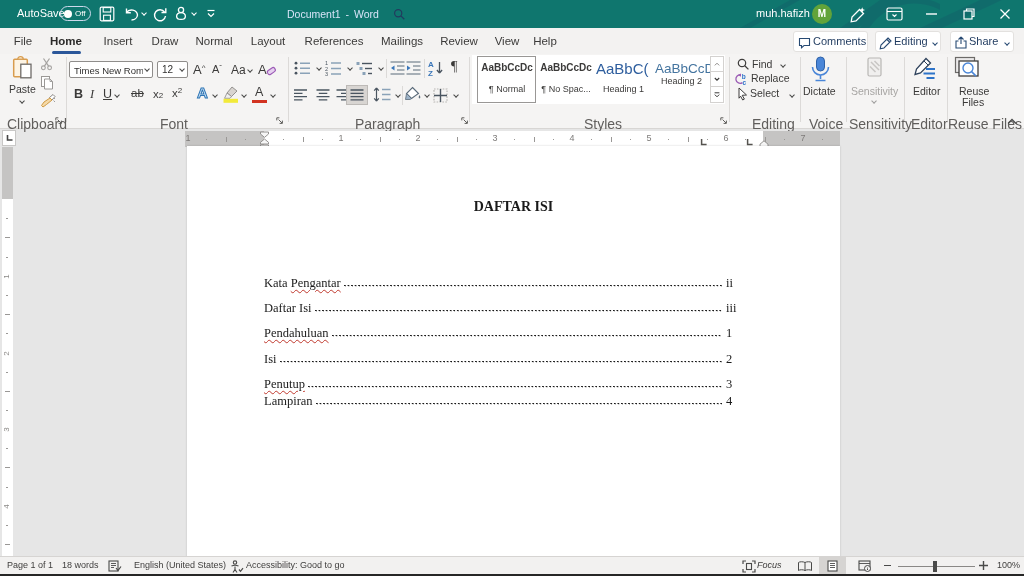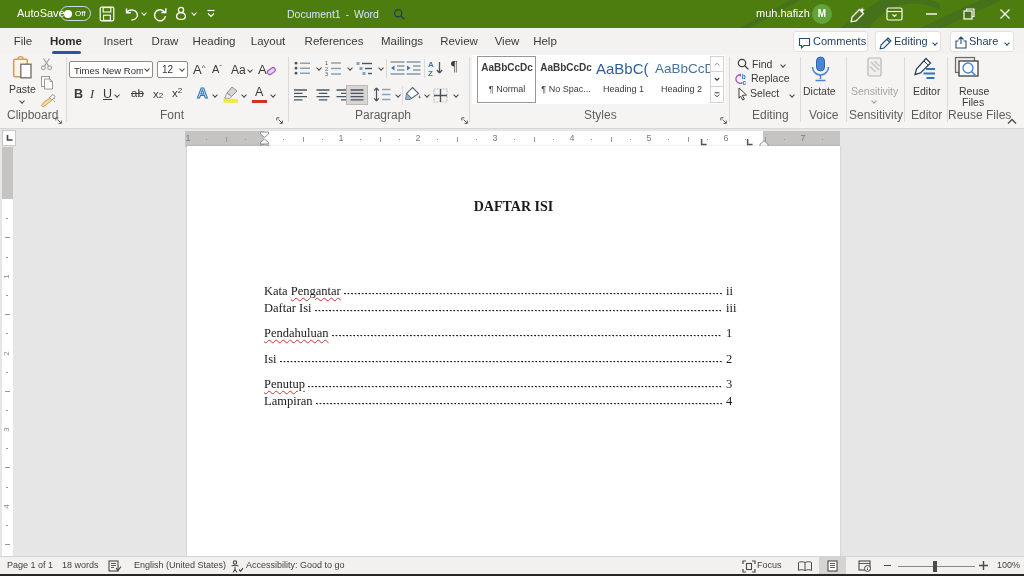--- a/index.html
+++ b/index.html
@@ -2,36 +2,36 @@
 <html><head>
 <meta charset="utf-8">
 <style>
   * { margin:0; padding:0; box-sizing:border-box; }
   html,body { width:1024px; height:576px; overflow:hidden; }
   body { font-family:"Liberation Sans", sans-serif; }
   #app { position:relative; width:1024px; height:576px; background:#e6e6e6; transform:translateZ(0); will-change:transform; }
   .abs { position:absolute; }
 
   
-  #titlebar { position:absolute; left:0; top:0; width:1024px; height:37px; background:#4d7c0f; color:#fff; }
+  #titlebar { position:absolute; left:0; top:0; width:1024px; height:37px; background:#0f766e; color:#fff; }
   #titlebar .t { position:absolute; font-size:11px; color:#e8eefa; white-space:nowrap; }
   #searchbox { position:absolute; left:383px; top:4px; width:272px; height:20px; background:#aebfd9; border-radius:2px; }
   #searchbox span { position:absolute; left:36px; top:3.5px; font-size:10.5px; color:#1c2a45; }
 
   
   #tabrow { position:absolute; left:0; top:28px; width:1024px; height:26px; background:#f3f2f1; }
   .tab { position:absolute; top:0; height:26px; line-height:26px; font-size:11.5px; color:#3b3a39; text-align:center; }
   .tab.home { color:#2b2a29; font-weight:700; }
   .hunder { position:absolute; background:#2b579a; height:2.5px; border-radius:2px; }
   .pillbtn { position:absolute; top:3px; height:21px; background:#fff; border:1px solid #e3e1df; border-radius:3px; font-size:11.5px; color:#1f3a5f; line-height:19px; white-space:nowrap; }
 
   
   #ribbon { position:absolute; left:0; top:54px; width:1024px; height:75px; background:#f5f4f3; border-bottom:1px solid #d8d6d4; }
   .gsep { position:absolute; top:3px; width:1px; height:104px; background:#dcdad8; }
-  .glabel { position:absolute; top:108px; font-size:12px; color:#605e5c; white-space:nowrap; }
+  .glabel { position:absolute; top:116px; font-size:14px; color:#605e5c; white-space:nowrap; }
   .ribtxt { position:absolute; font-size:10.5px; color:#3b3a39; white-space:nowrap; }
 
   
   .combo { position:absolute; background:#fff; border:1px solid #8f8d8b; border-radius:2px; font-size:10px; color:#323130; white-space:nowrap; overflow:hidden; }
 
   
   #ruler { position:absolute; left:185px; top:131px; width:655px; height:16px; background:#fff; }
   .rmarg { position:absolute; top:0; height:16px; background:#c5c4c3; }
   .rnum { position:absolute; top:2px; font-size:9px; color:#7d7b79; }
   .tick { position:absolute; background:#9a9896; }
@@ -135,21 +135,21 @@
       <path d="M1.5 1.5 l9 9 M10.5 1.5 l-9 9" stroke="#fff" stroke-width="1.3"></path>
     </svg>
   </div>
 
   <div id="tabrow">
     <div class="tab" style="left:8px;  width:30px;">File</div>
     <div class="tab home" style="left:44px; width:44px;">Home</div>
     <div class="hunder" style="left:52px; top:23px; width:29px;"></div>
     <div class="tab" style="left:96px; width:44px;">Insert</div>
     <div class="tab" style="left:146px; width:38px;">Draw</div>
-    <div class="tab" style="left:190px; width:48px;">Heading</div>
+    <div class="tab" style="left:190px; width:48px;">Normal</div>
     <div class="tab" style="left:244px; width:48px;">Layout</div>
     <div class="tab" style="left:298px; width:72px;">References</div>
     <div class="tab" style="left:374px; width:56px;">Mailings</div>
     <div class="tab" style="left:434px; width:50px;">Review</div>
     <div class="tab" style="left:488px; width:38px;">View</div>
     <div class="tab" style="left:528px; width:34px;">Help</div>
     <div class="pillbtn" style="left:793px; width:75px; padding-left:19px; font-size:11px;">Comments
     <svg style="left:4px; top:4.5px;" width="13" height="12" viewBox="0 0 13 12">
           <path d="M1.5 1.5 h10 v7 h-5.5 l-2.5 2.3 v-2.3 h-2 z" fill="none" stroke="#274a73" stroke-width="1.1"></path>
         </svg>
@@ -324,21 +324,21 @@
 
   <div class="abs" style="left:472px; top:55px; width:253px; height:49px; background:#fff;"></div>
   <div class="abs" style="left:477px; top:56px; width:59px; height:47px; background:#fff; border:1px solid #999795;"></div>
   <div class="abs stxt" style="left:478px; top:62px; width:58px;">AaBbCcDc</div>
   <div class="abs slbl" style="left:478px; top:84px; width:58px;">¶ Normal</div>
   <div class="abs stxt" style="left:537px; top:62px; width:58px;">AaBbCcDc</div>
   <div class="abs slbl" style="left:537px; top:84px; width:58px;">¶ No Spac...</div>
   <div class="abs" style="left:596px; top:60px; width:56px; overflow:hidden; font-size:15px; color:#2e5e9e; white-space:nowrap;">AaBbC(</div>
   <div class="abs slbl" style="left:595px; top:84px; width:57px;">Heading 1</div>
   <div class="abs" style="left:655px; top:61px; width:55px; overflow:hidden; font-size:13.5px; color:#44749f; white-space:nowrap;">AaBbCcD</div>
-  <div class="abs slbl" style="left:653px; top:84px; width:57px;">Heading 2</div>
+  <div class="abs slbl" style="left:653px; top:76px; width:57px;">Heading 2</div>
   <div class="abs" style="left:710px; top:56px; width:14px; height:47px; background:#fff; border:1px solid #d4d2d0;"></div>
   <div class="abs" style="left:710px; top:71px; width:14px; height:16px; border-top:1px solid #d4d2d0; border-bottom:1px solid #d4d2d0;"></div>
   <svg style="left:714px; top:62px;" width="6" height="5" viewBox="0 0 6 5">
         <path d="M0.8 3.4 l2.2 -2.2 2.2 2.2" stroke="#8f8d8b" stroke-width="1" fill="none"></path>
       </svg>
   <svg style="left:714px; top:77px;" width="6" height="5" viewBox="0 0 6 5">
         <path d="M0.8 1 l2.2 2.2 2.2 -2.2" stroke="#3b3a39" stroke-width="1.1" fill="none"></path>
       </svg>
   <svg style="left:714px; top:92px;" width="6" height="6" viewBox="0 0 6 6">
         <path d="M0.6 0.8 h4.8 M0.8 2.6 l2.2 2.2 2.2 -2.2" stroke="#3b3a39" stroke-width="1" fill="none"></path>
@@ -484,21 +484,21 @@
     <div class="tick" style="left:4.2px; top:301.3px; width:1.6px; height:1px;"></div>
     <div class="tick" style="left:3px; top:320.4px; width:5px; height:1px;"></div>
     <div class="tick" style="left:4.2px; top:339.6px; width:1.6px; height:1px;"></div>
     <div class="tick" style="left:4.2px; top:378.0px; width:1.6px; height:1px;"></div>
     <div class="tick" style="left:3px; top:397.2px; width:5px; height:1px;"></div>
   </div>
 
   <div id="docarea">
     <div id="page">
       <div id="dtitle" class="doc">DAFTAR ISI</div>
-      <div class="trow doc" style="top:137px;justify-content:flex-end;">
+      <div class="trow doc" style="top:129px;justify-content:flex-end;">
           <span class="nm">Kata <span class="sq">Pengantar</span></span>
           <span class="lead"></span>
           <span class="num">ii</span>
         </div>
       <div class="trow doc" style="top:154px;">
           <span class="nm">Daftar Isi</span>
           <span class="lead"></span>
           <span class="num">iii</span>
         </div>
       <div class="trow doc" style="top:179px;">
@@ -522,21 +522,21 @@
           <span class="num">4</span>
         </div>
     </div>
   </div>
 
   <div id="statusbar">
     <div class="s" style="left:7px;">Page 1 of 1</div>
     <div class="s" style="left:62px;">18 words</div>
     <div class="s" style="left:134px;">English (United States)</div>
     <div class="s" style="left:246px;">Accessibility: Good to go</div>
-    <div class="s" style="left:757px;">Focus</div>
+    <div class="s" style="left:757px;font-style:italic;">Focus</div>
     <div class="s" style="left:997px;">100%</div>
     <svg style="left:108px; top:3px;" width="14" height="13" viewBox="0 0 14 13">
       <rect x="1" y="1" width="9" height="10" fill="none" stroke="#4a4a49" stroke-width="1.1"></rect>
       <path d="M3 3.5 h5 M3 5.5 h5 M3 7.5 h3" stroke="#4a4a49" stroke-width="0.9"></path>
       <path d="M8 8 l2 2.5 3 -4" fill="none" stroke="#4a4a49" stroke-width="1.2"></path>
     </svg>
     <svg style="left:230px; top:3px;" width="13" height="13" viewBox="0 0 13 13">
       <circle cx="5" cy="2.6" r="1.7" fill="none" stroke="#4a4a49" stroke-width="1.1"></circle>
       <path d="M1.5 6 q3.5 -1.6 7 0 M5 6.5 v3 M5 9.5 l-2 3 M5 9.5 l2 3" fill="none" stroke="#4a4a49" stroke-width="1.1"></path>
       <path d="M9 9.5 l1.5 1.8 2.5 -3.2" fill="none" stroke="#4a4a49" stroke-width="1.2"></path>

